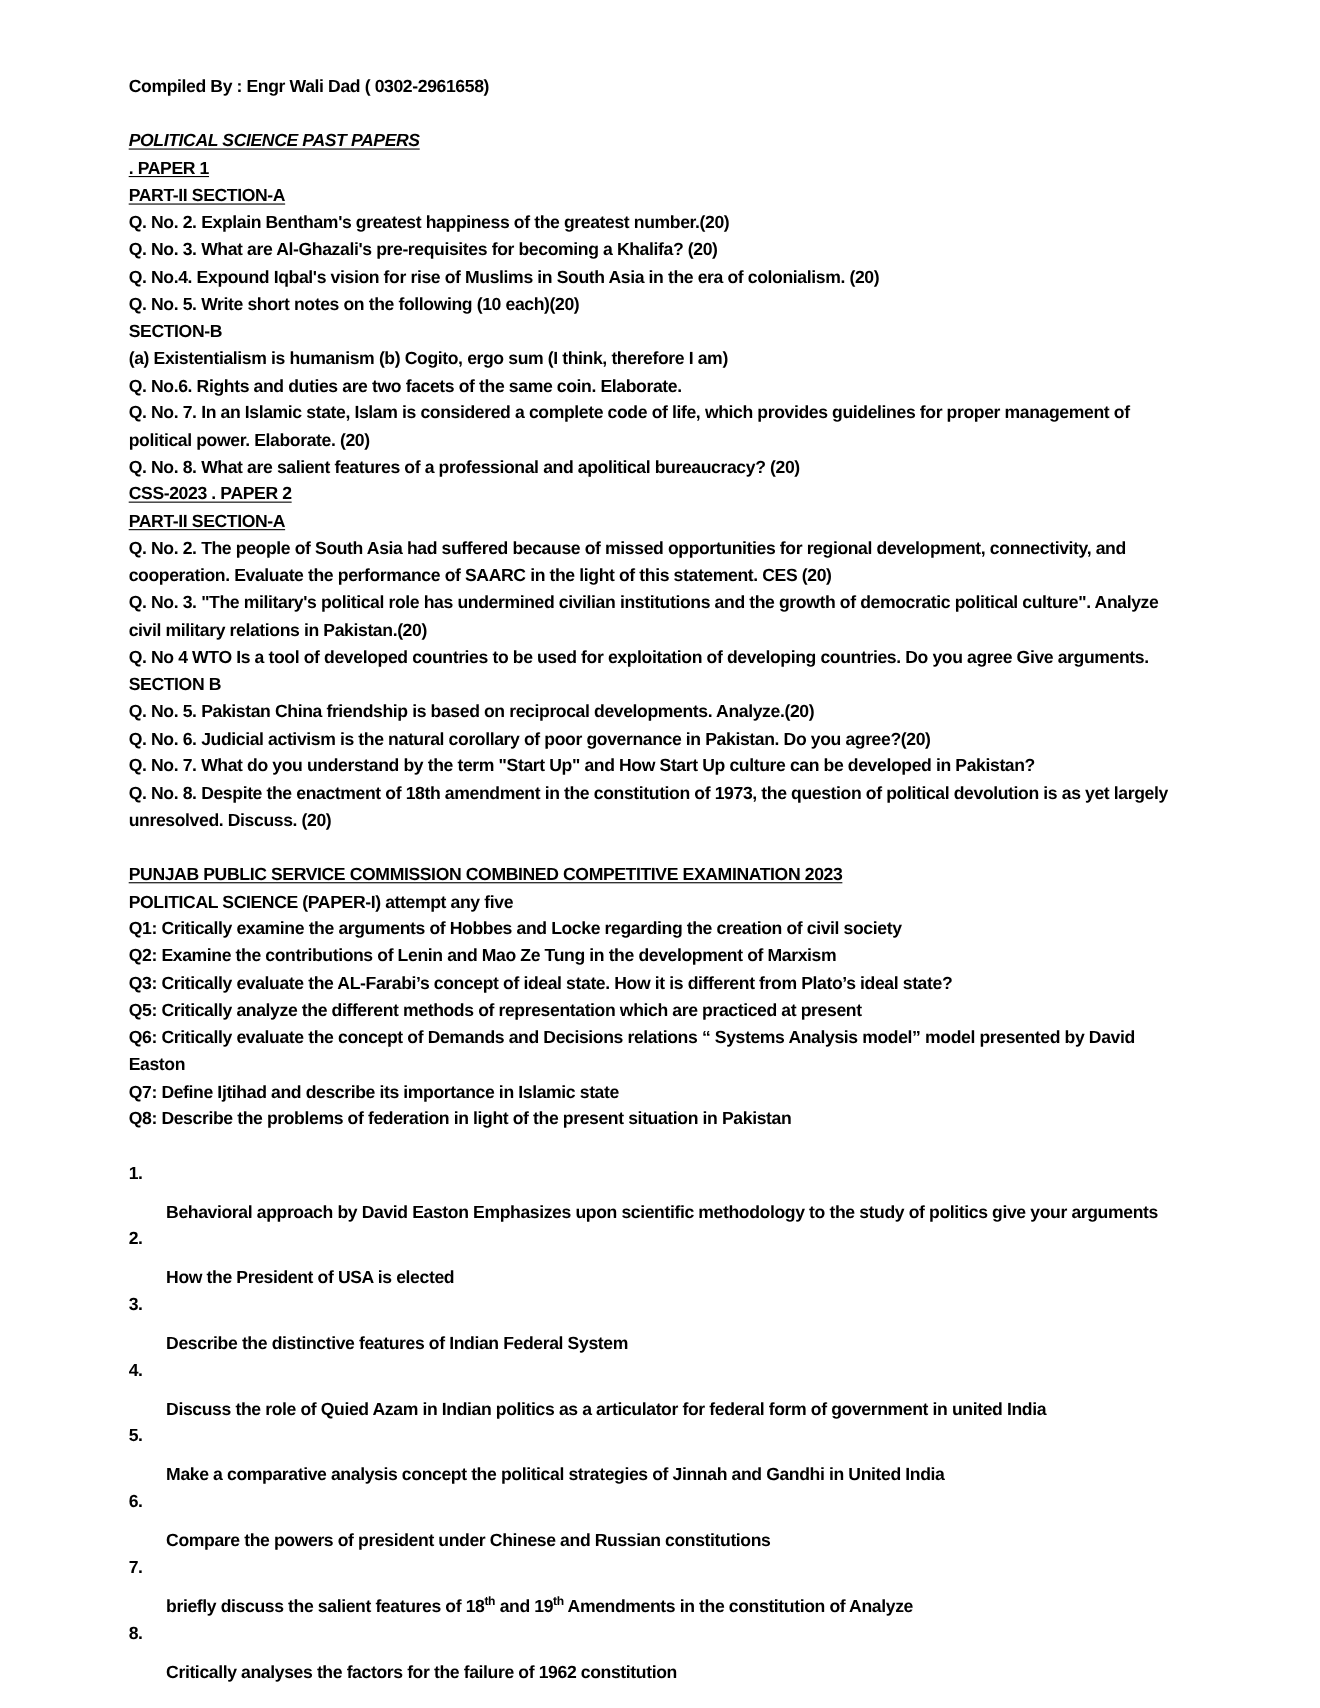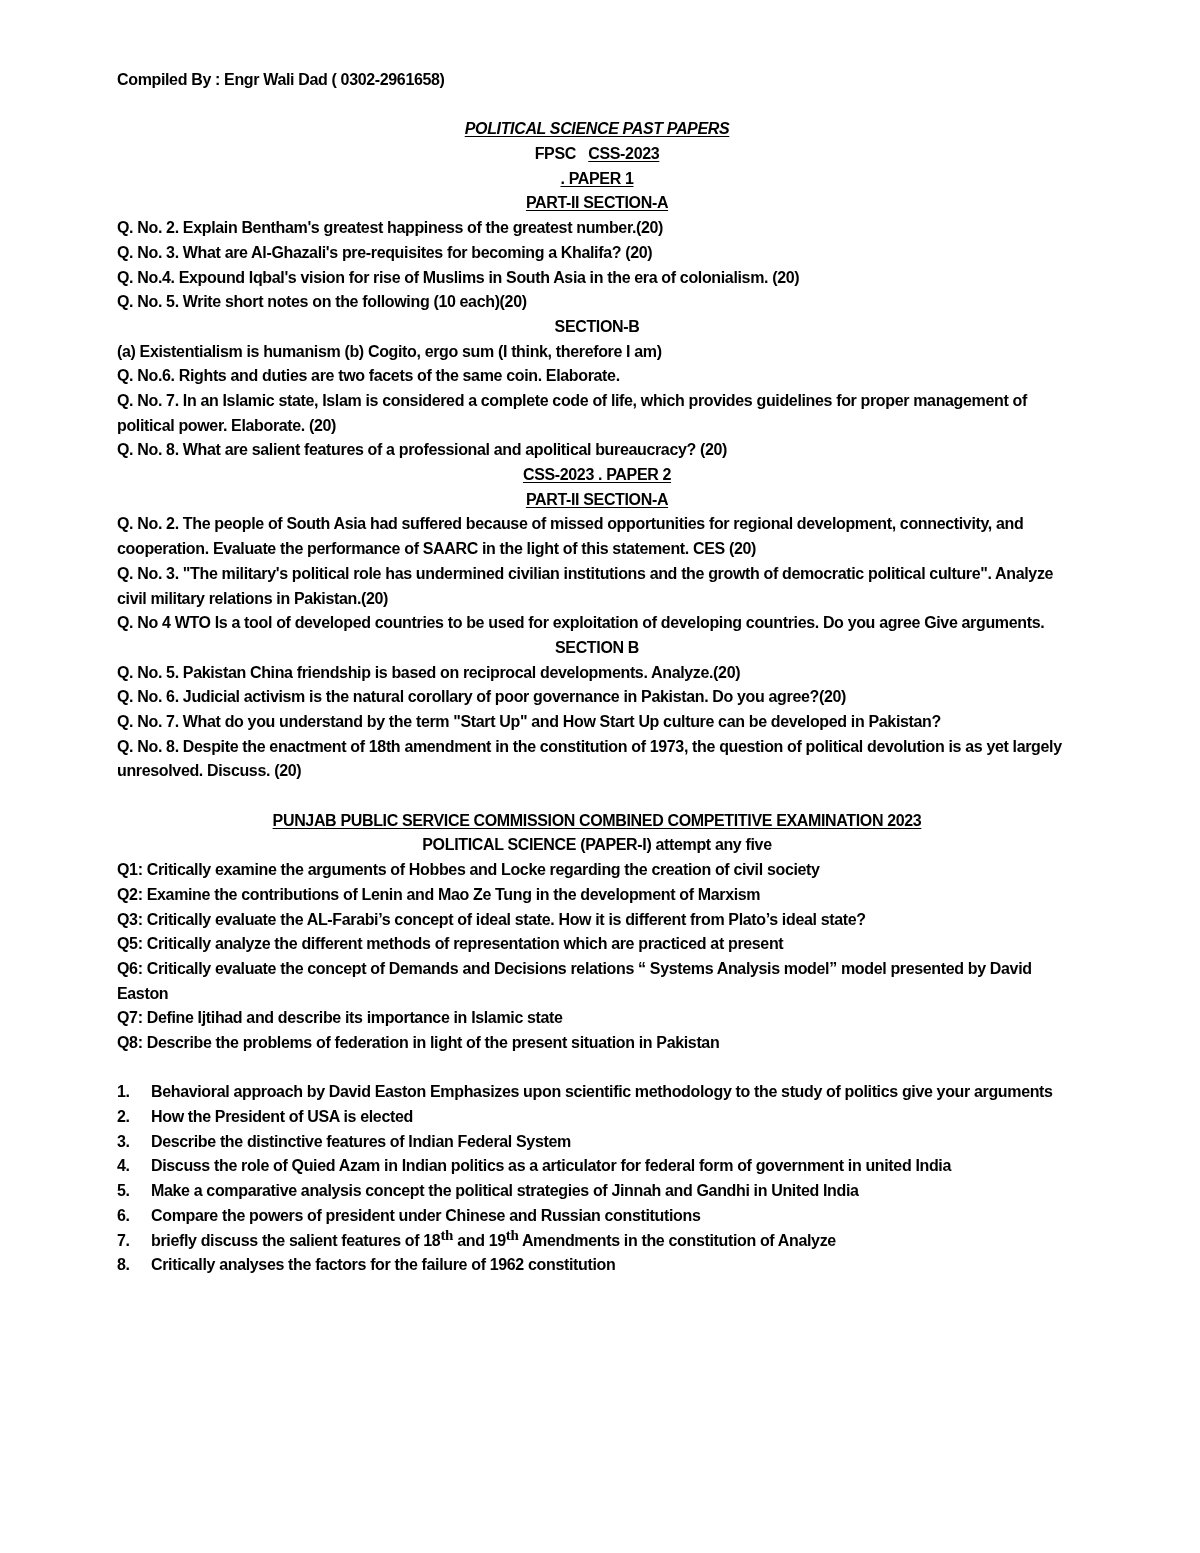--- a/index.html
+++ b/index.html
@@ -27,21 +27,21 @@
     }
     .line {
       white-space: nowrap;
       height: 24.7px;
     }
     .wrap {
       white-space: normal;
       height: auto;
     }
     .center {
-      text-align: center;
+      text-align: left;
     }
     .bold {
       font-weight: bold;
     }
     .u {
       text-decoration: underline;
       text-underline-offset: 2px;
     }
     .i {
       font-style: italic;
@@ -57,41 +57,38 @@
     .numlist li {
       display: flex;
       align-items: flex-start;
     }
     .numlist .num {
       width: 34px;
       flex: 0 0 34px;
     }
     .numlist .txt {
       flex: 1;
+      margin-top: 35px;
     }
     sup {
-      font-size: 15px;
+      font-size: 11px;
       line-height: 0;
       vertical-align: super;
-      font-family: Liberation Serif, serif;
     }
   </style>
 </head>
 <body>
 
 <div class="page">
 
   <div class="line bold">Compiled By : Engr Wali Dad ( 0302-2961658)</div>
   <div class="gap"></div>
 
   <div class="line center bold i u">POLITICAL SCIENCE PAST PAPERS</div>
 
-  <div class="line center bold">
-    <span>FPSC</span>&nbsp;&nbsp;&nbsp;<span class="u">CSS-2023</span>
-  </div>
 
   <div class="line center bold u">. PAPER 1</div>
   <div class="line center bold u">PART-II SECTION-A</div>
 
   <div class="line bold">Q. No. 2. Explain Bentham's greatest happiness of the greatest number.(20)</div>
   <div class="line bold">Q. No. 3. What are Al-Ghazali's pre-requisites for becoming a Khalifa? (20)</div>
   <div class="line bold">Q. No.4. Expound Iqbal's vision for rise of Muslims in South Asia in the era of colonialism. (20)</div>
   <div class="line bold">Q. No. 5. Write short notes on the following (10 each)(20)</div>
   <div class="line center bold">SECTION-B</div>
 

